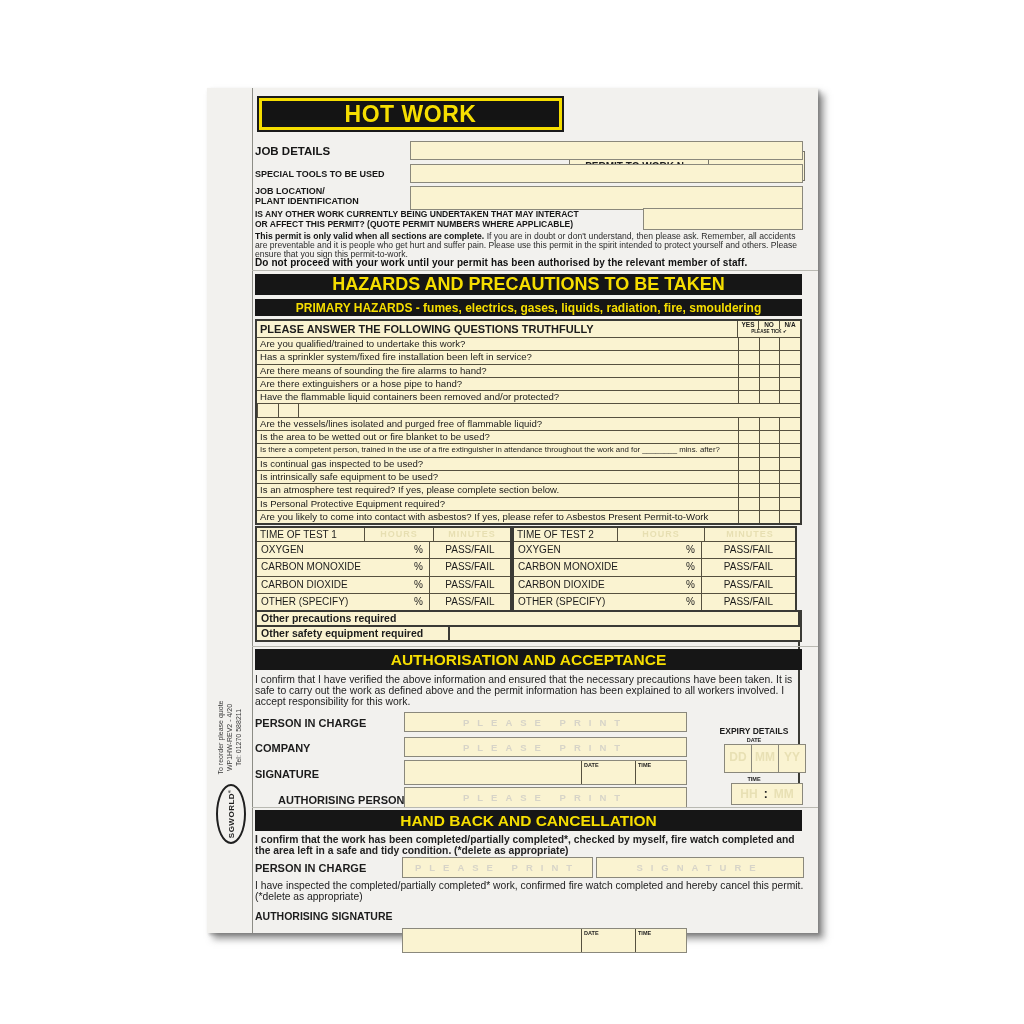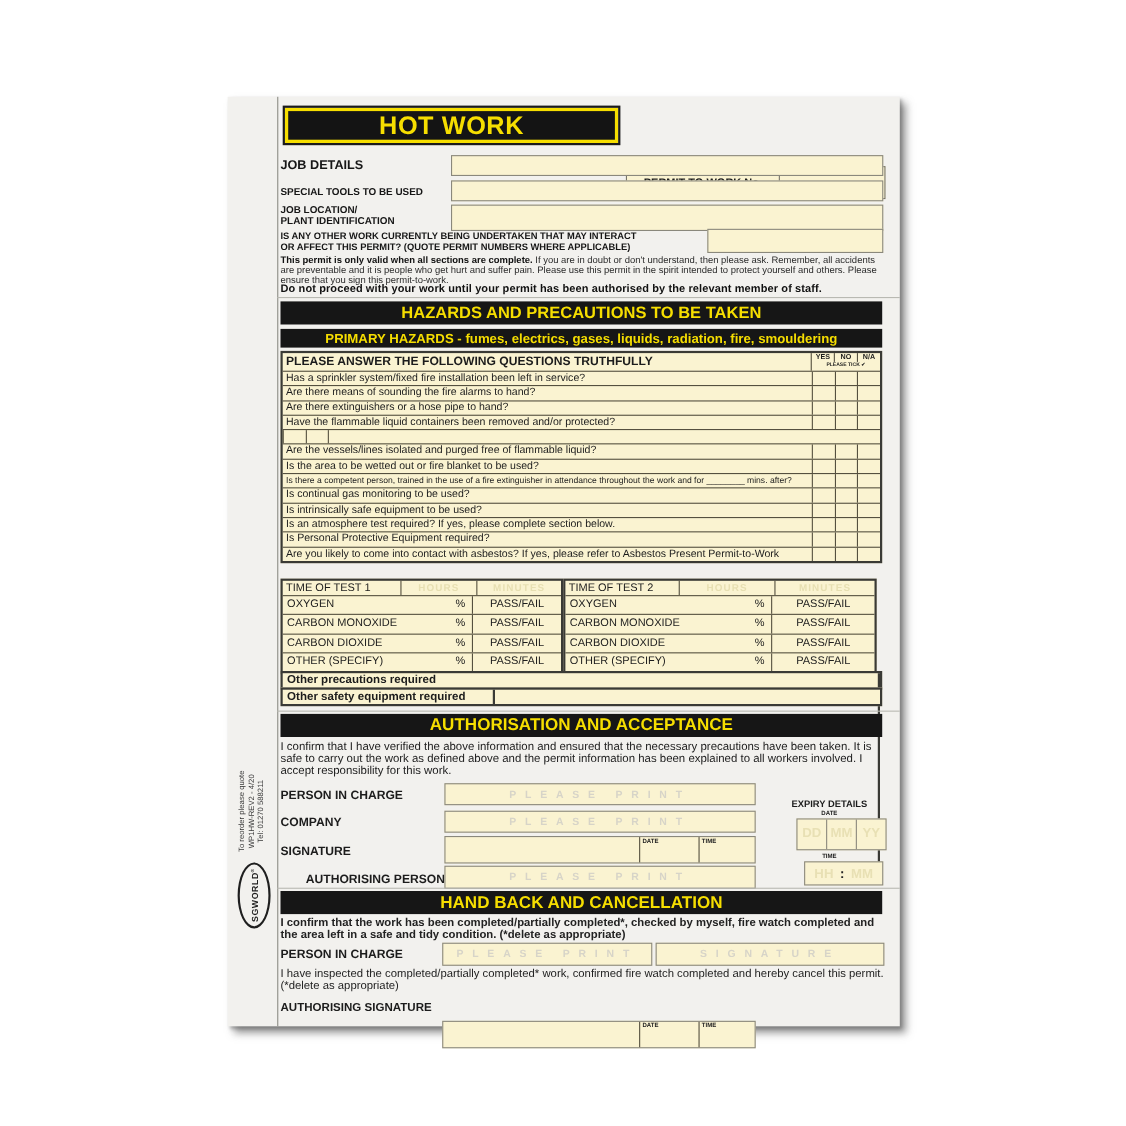--- a/index.html
+++ b/index.html
@@ -141,39 +141,45 @@
   <div class="abs inp" style="left:436px;top:120px;width:158px;height:20px;"></div>
 
   <div class="abs para" style="left:48px;top:144px;width:551px;">
     <b>This permit is only valid when all sections are complete.</b><span> If you are in doubt or don't understand, then please ask. Remember, all accidents are preventable and it is people who get hurt and suffer pain. Please use this permit in the spirit intended to protect yourself and others. Please ensure that you sign this permit-to-work.</span>
   </div>
   <div class="abs proceed" style="left:48px;top:169px;width:551px;">Do not proceed with your work until your permit has been authorised by the relevant member of staff.</div>
 
   <div class="hline" style="top:182px;"></div>
 
   <div class="abs blackbar" style="left:48px;top:186px;width:547px;height:21px;">
-    <span style="font-size:15px;">HAZARDS AND PRECAUTIONS TO BE TAKEN</span>
+    <span style="font-size:18px;">HAZARDS AND PRECAUTIONS TO BE TAKEN</span>
   </div>
   <div class="abs blackbar" style="left:48px;top:211px;width:547px;height:17px;">
     <span style="font-size:12px;">PRIMARY HAZARDS - fumes, electrics, gases, liquids, radiation, fire, smouldering</span>
   </div>
 
   <div class="abs qtable">
     <div class="qhead">
       <div class="qhead-left">PLEASE ANSWER THE FOLLOWING QUESTIONS TRUTHFULLY</div>
       <div class="qhead-ticks">
         <div class="qh-row1">
           <div>YES</div>
           <div>NO</div>
           <div>N/A</div>
         </div>
         <div class="qh-row2">PLEASE TICK ✔</div>
       </div>
     </div>
     <div class="qrow">
+        <div class="qtext">Are you qualified/trained to undertake this work?</div>
+        <div class="tick"></div>
+        <div class="tick"></div>
+        <div class="tick"></div>
+      </div>
+    <div class="qrow">
         <div class="qtext">Has a sprinkler system/fixed fire installation been left in service?</div>
         <div class="tick"></div>
         <div class="tick"></div>
         <div class="tick"></div>
       </div>
     <div class="qrow">
         <div class="qtext">Are there means of sounding the fire alarms to hand?</div>
         <div class="tick"></div>
         <div class="tick"></div>
         <div class="tick"></div>
@@ -207,21 +213,21 @@
         <div class="tick"></div>
         <div class="tick"></div>
       </div>
     <div class="qrow small">
         <div class="qtext">Is there a competent person, trained in the use of a fire extinguisher in attendance throughout the work and for ________ mins. after?</div>
         <div class="tick"></div>
         <div class="tick"></div>
         <div class="tick"></div>
       </div>
     <div class="qrow">
-        <div class="qtext">Is continual gas monitoring to be used?</div>
+        <div class="qtext">Is continual gas inspected to be used?</div>
         <div class="tick"></div>
         <div class="tick"></div>
         <div class="tick"></div>
       </div>
     <div class="qrow">
         <div class="qtext">Is intrinsically safe equipment to be used?</div>
         <div class="tick"></div>
         <div class="tick"></div>
         <div class="tick"></div>
       </div>

